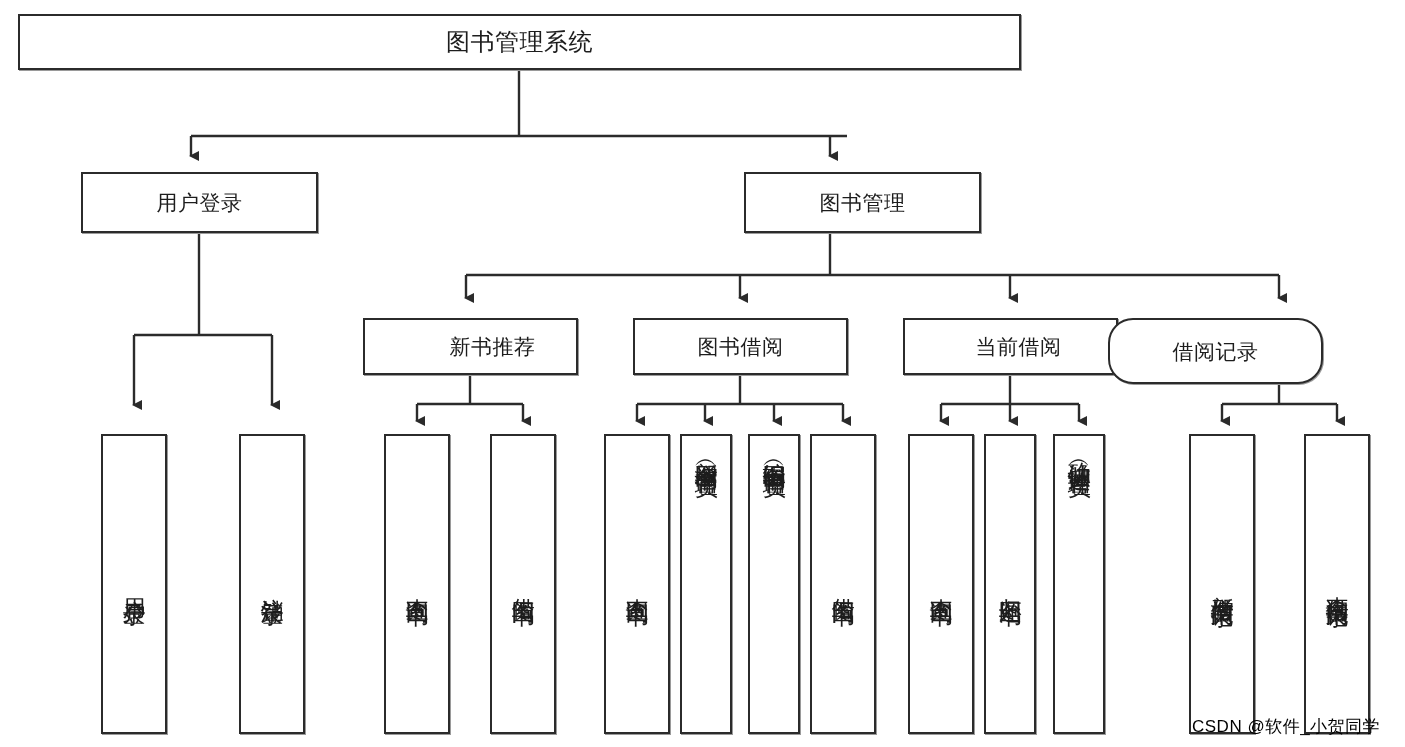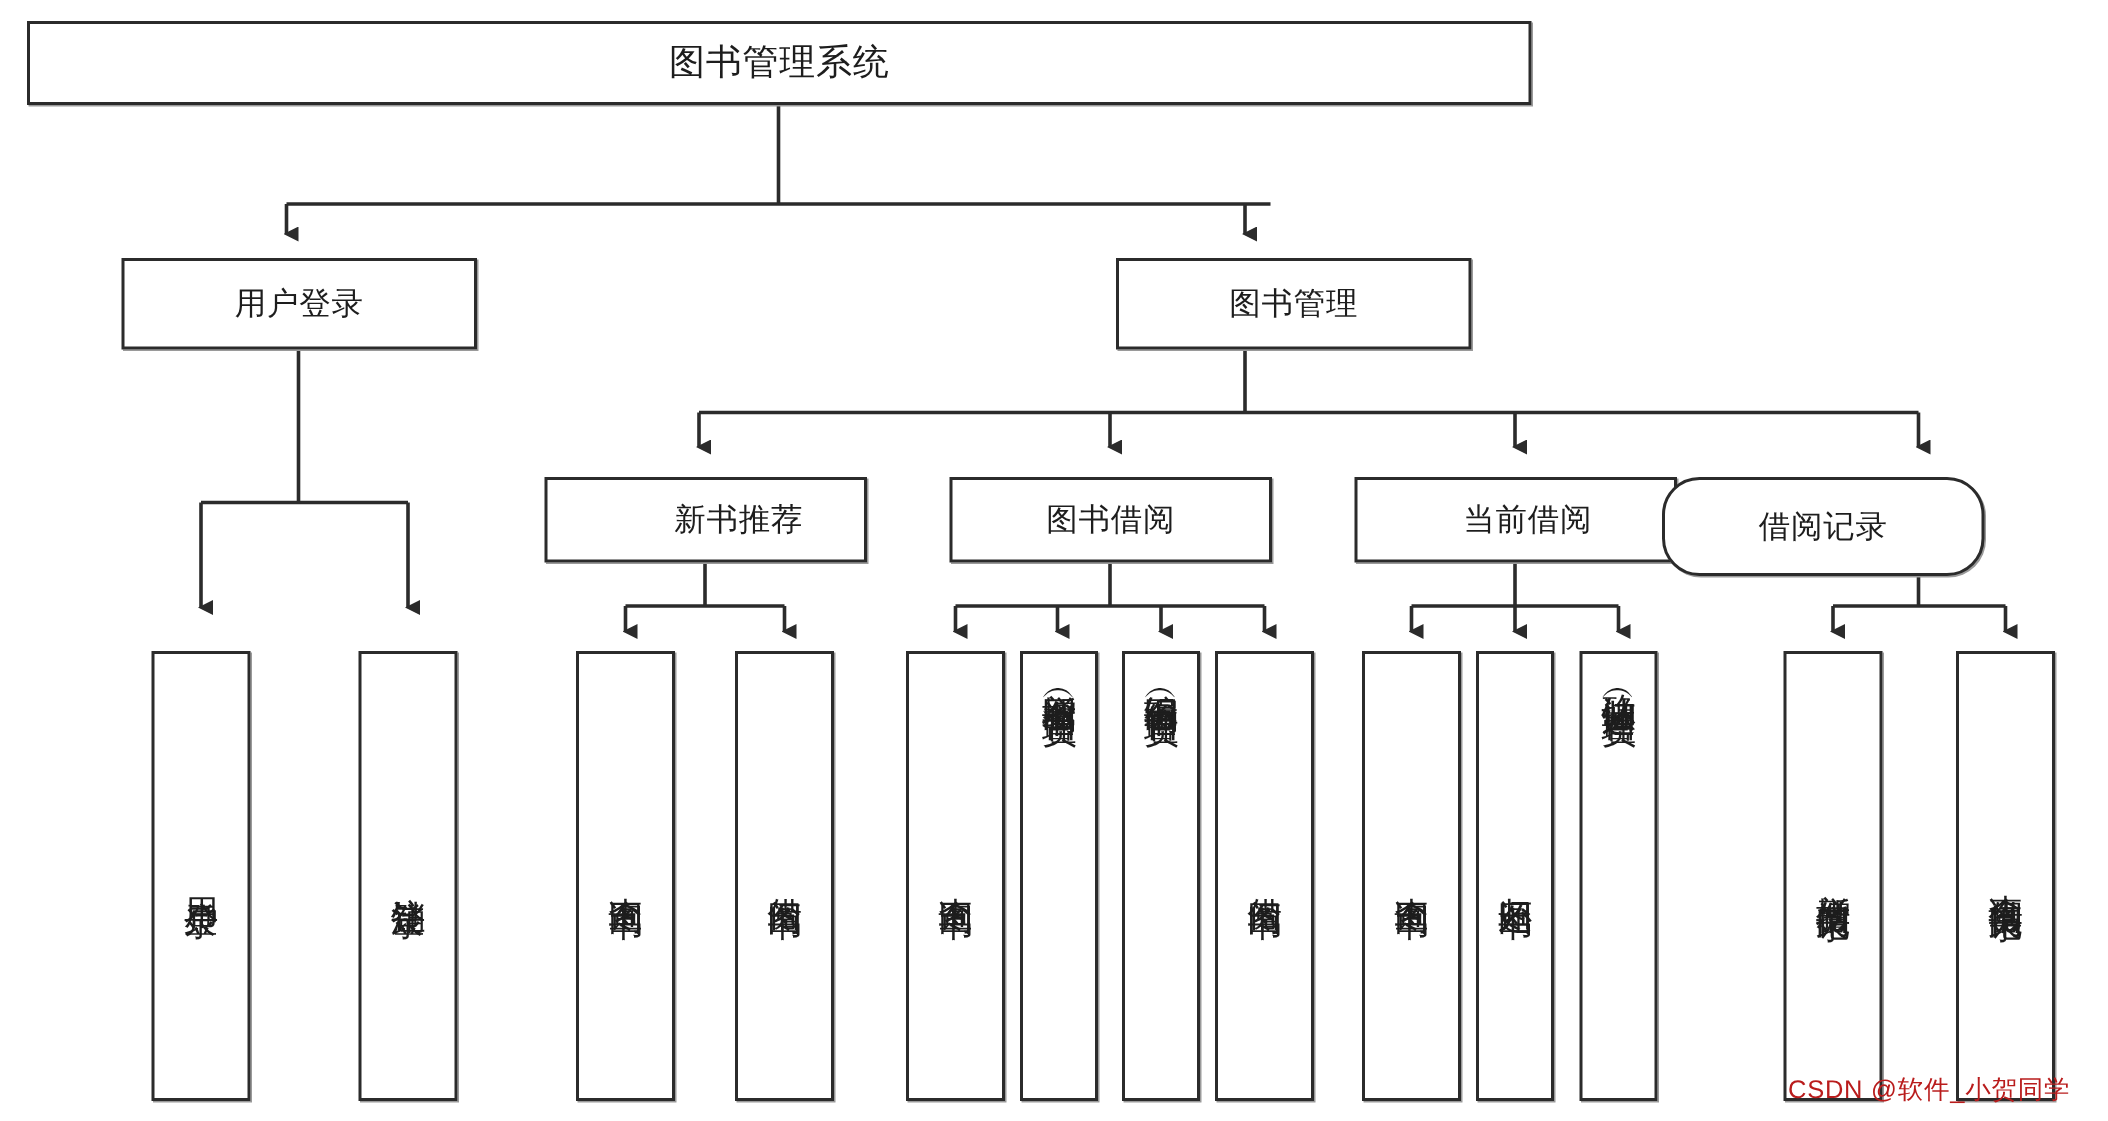--- a/index.html
+++ b/index.html
@@ -61,21 +61,21 @@
     font-size: 23px;
     line-height: 1.28;
     letter-spacing: 2px;
   }
   .node.v.centered {
     align-items: center;
     padding-top: 0;
   }
   .watermark {
     position: absolute;
-    color: #b91c1c;
+    color: #000000;
     font-size: 17px;
     white-space: nowrap;
     letter-spacing: 0.5px;
   }
 </style>
 </head>
 <body>
 
 <div id="canvas">
 

